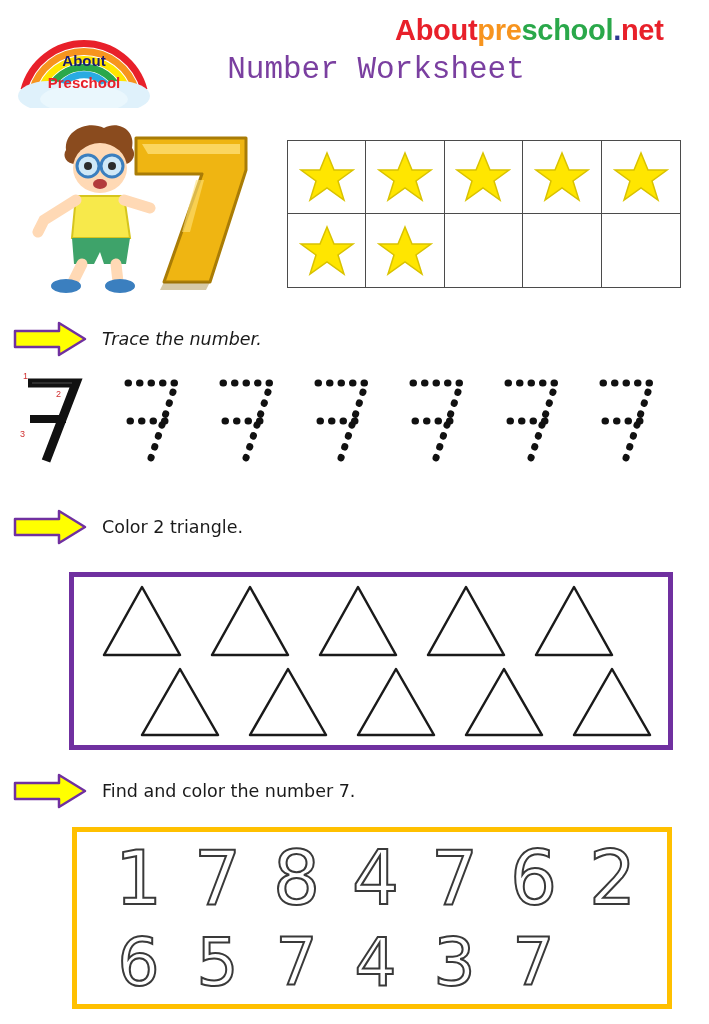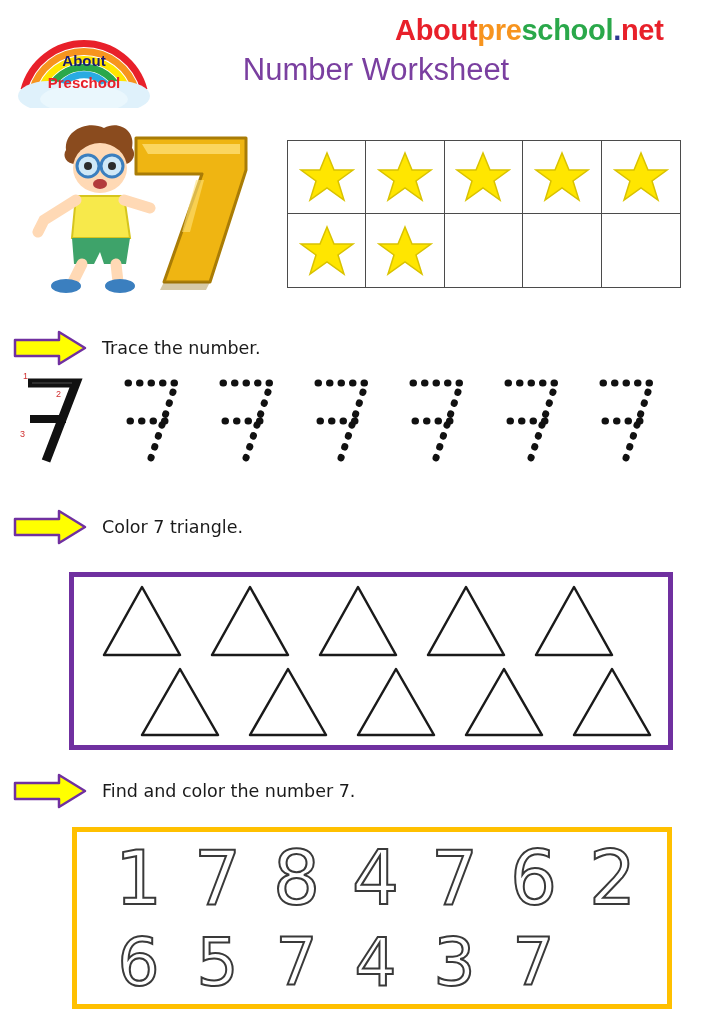--- a/index.html
+++ b/index.html
@@ -42,21 +42,21 @@
   .site-name .p5 { color: #e8202a; }
 
   .page-title {
     position: absolute;
     left: 0;
     top: 52px;
     width: 709px;
     text-align: center;
     font-size: 31px;
     color: #7a3fa0;
-    font-family: Liberation Sans, sans-serif;
+    font-family: Liberation Mono, monospace;
     font-weight: normal;
     padding-left: 43px;
     box-sizing: border-box;
   }
 
   
   .kid-area {
     position: absolute;
     left: 14px;
     top: 112px;
@@ -95,21 +95,21 @@
     align-items: center;
     gap: 14px;
     left: 12px;
   }
   .instr .arrow { width: 76px; height: 38px; flex: none; }
   .instr .txt {
     font-size: 17.5px;
     color: #1a1a1a;
     font-family: "DejaVu Sans", sans-serif;
   }
-  #instr1 { top: 329px; }
+  #instr1 { top: 320px; font-style: italic; }
   #instr2 { top: 508px; }
   #instr3 { top: 772px; }
 
   
   .trace-row {
     position: absolute;
     left: 10px;
     top: 365px;
     width: 690px;
     height: 110px;
@@ -310,21 +310,21 @@
         <path d="M2 44 L38 44" stroke="#111111" stroke-width="7" fill="none" stroke-linecap="round" stroke-dasharray="0.5 11"></path>
       </g>
     </g>
   </svg>
 </div>
 
 <div class="instr" id="instr2">
   <svg class="arrow" viewBox="0 0 76 38">
     <polygon points="3,11 47,11 47,3 73,19 47,35 47,27 3,27" fill="#ffff00" stroke="#7030a0" stroke-width="2.5" stroke-linejoin="round"></polygon>
   </svg>
-  <span class="txt">Color 7 triangle.</span>
+  <span class="txt">Color 2 triangle.</span>
 </div>
 
 <div class="tri-box">
   <svg width="594" height="168" viewBox="0 0 594 168" xmlns="http://www.w3.org/2000/svg">
     <g fill="none" stroke="#1a1a1a" stroke-width="2.5" stroke-linejoin="round">
       <polygon points="68,10 106,78 30,78"></polygon>
       <polygon points="176,10 214,78 138,78"></polygon>
       <polygon points="284,10 322,78 246,78"></polygon>
       <polygon points="392,10 430,78 354,78"></polygon>
       <polygon points="500,10 538,78 462,78"></polygon>

